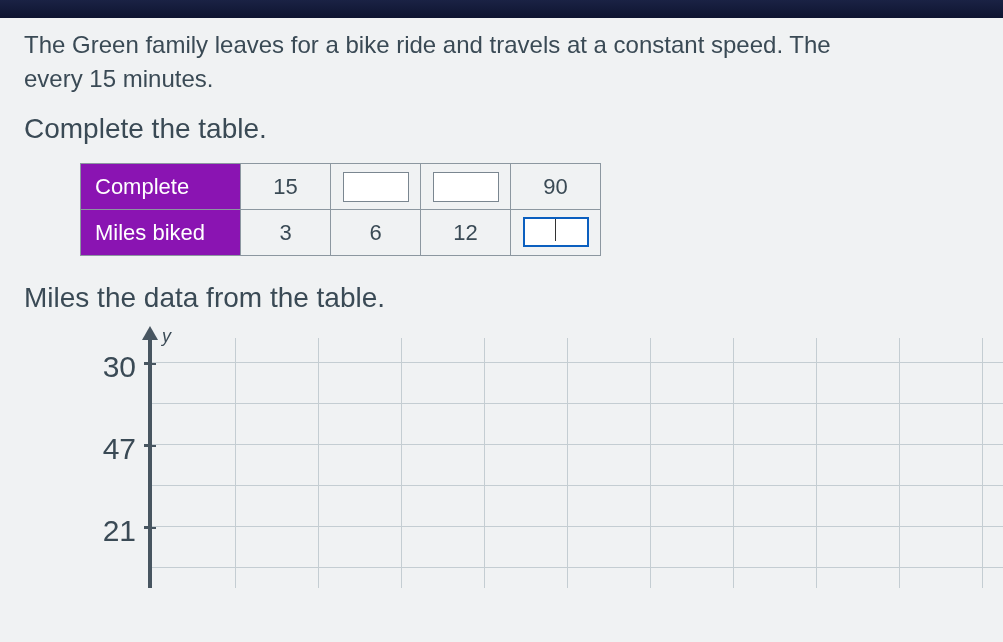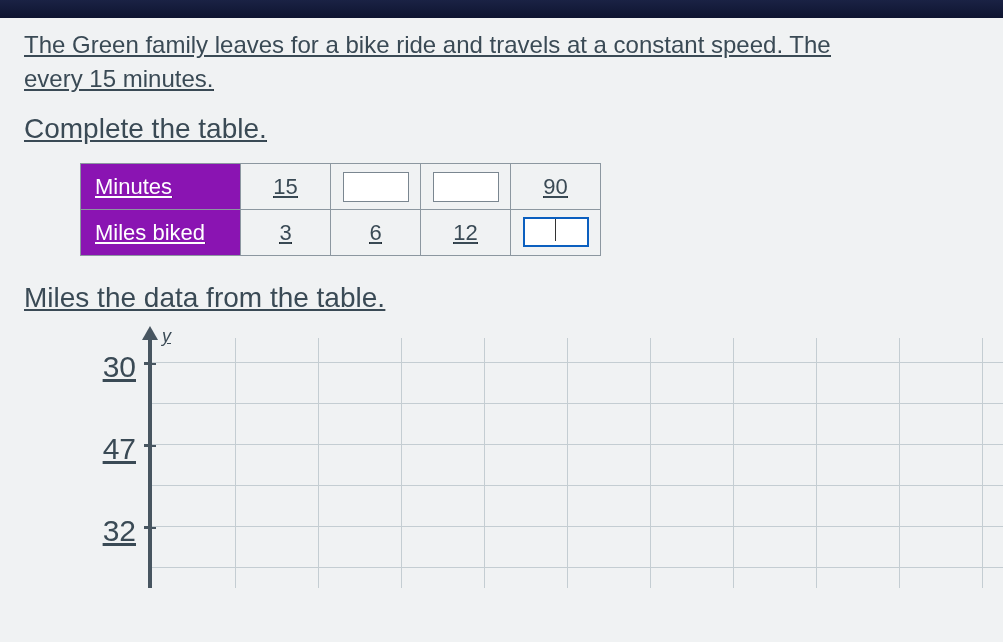--- a/index.html
+++ b/index.html
@@ -1,15 +1,15 @@
 <!DOCTYPE html>
 <html><head>
 <meta charset="utf-8">
 <style>
-  * { box-sizing: border-box; text-decoration: underline; }
+  * { box-sizing: border-box; }
   body {
     margin: 0;
     padding: 0;
     font-family: Verdana, Geneva, sans-serif;
     background: #f0f2f3;
     width: 1003px;
     height: 642px;
     overflow: hidden;
   }
   .top-bar {
@@ -149,21 +149,21 @@
     <span>The Green family leaves for a bike ride and travels at a constant speed. The</span><br>
     <span>every 15 minutes.</span>
   </p>
 
   <p class="prompt-text">Complete the table.</p>
 
   <div class="table-wrap">
     <table class="data-table">
       <tbody>
           <tr>
-        <th class="row-header">Minutes</th>
+        <th class="row-header">Complete</th>
         <td class="cell">15</td>
         <td class="cell">
           <input class="input-box" value="" style="">
         </td>
         <td class="cell">
           <input class="input-box" value="" style="">
         </td>
         <td class="cell">90</td>
       </tr>
       <tr>
@@ -189,21 +189,21 @@
     <div class="y-axis"></div>
 
     <div class="tick-label" style="left:22px; top:18px;">30</div>
     <div class="tick-mark" style="top:30px;"></div>
     <div class="grid-hline" style="top:30px;"></div>
 
     <div class="tick-label" style="left:22px; top:100px;">47</div>
     <div class="tick-mark" style="top:112px;"></div>
     <div class="grid-hline" style="top:112px;"></div>
 
-    <div class="tick-label" style="left:22px; top:182px;">32</div>
+    <div class="tick-label" style="left:22px; top:182px;">21</div>
     <div class="tick-mark" style="top:194px;"></div>
     <div class="grid-hline" style="top:194px;"></div>
 
     <div class="grid-hline" style="top:71px;"></div>
     <div class="grid-hline" style="top:153px;"></div>
     <div class="grid-hline" style="top:235px;"></div>
 
     <div class="grid-vline" style="left:171px;"></div>
     <div class="grid-vline" style="left:254px;"></div>
     <div class="grid-vline" style="left:337px;"></div>

